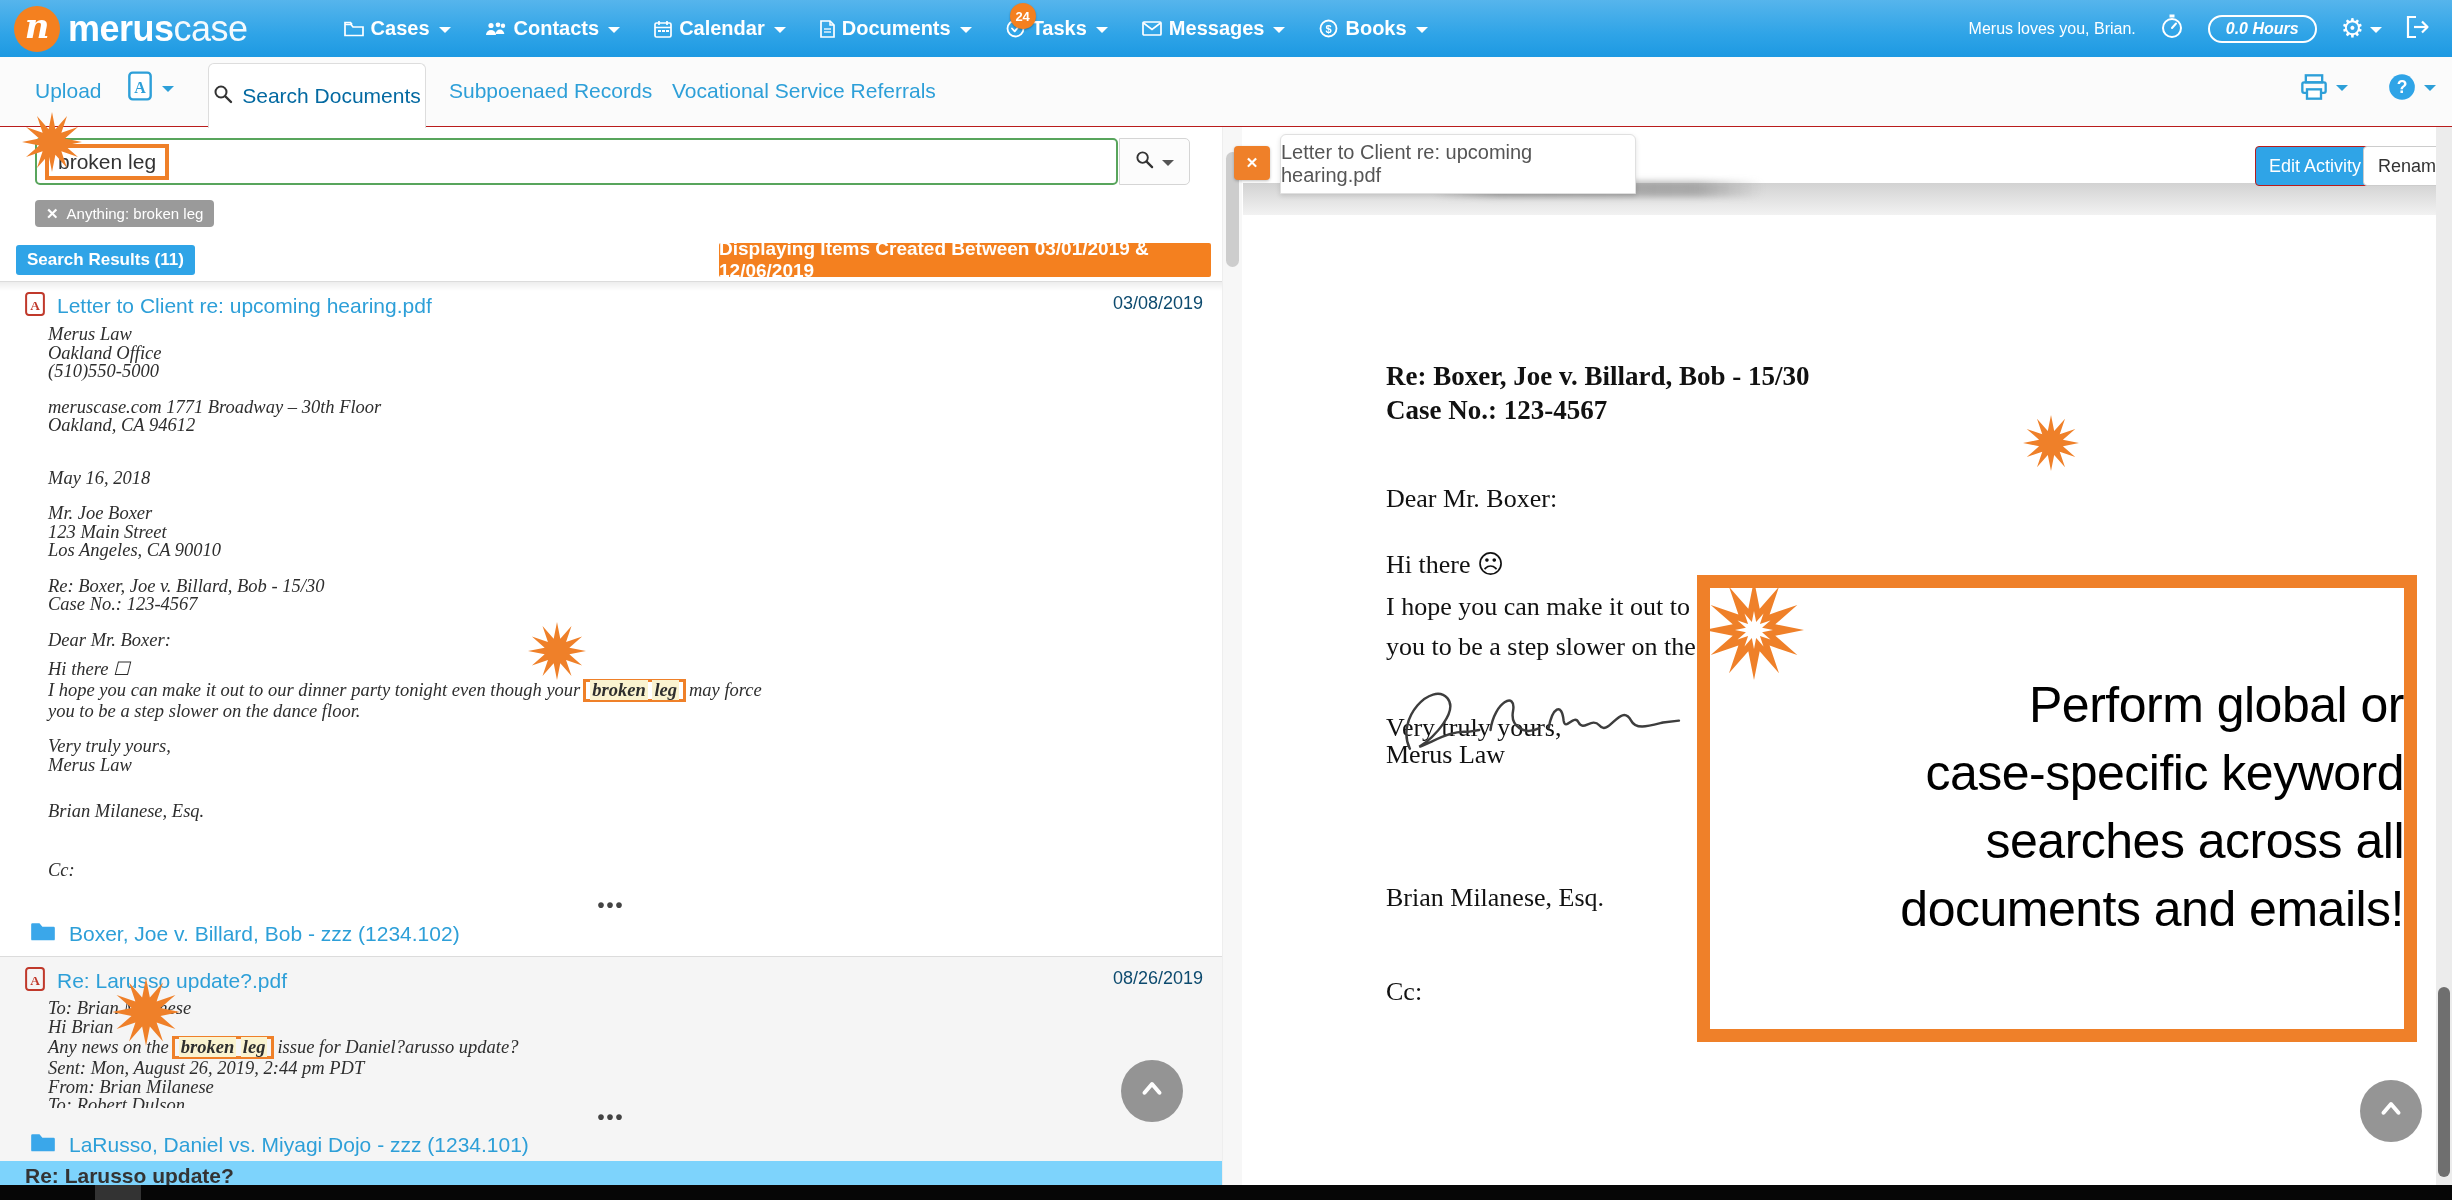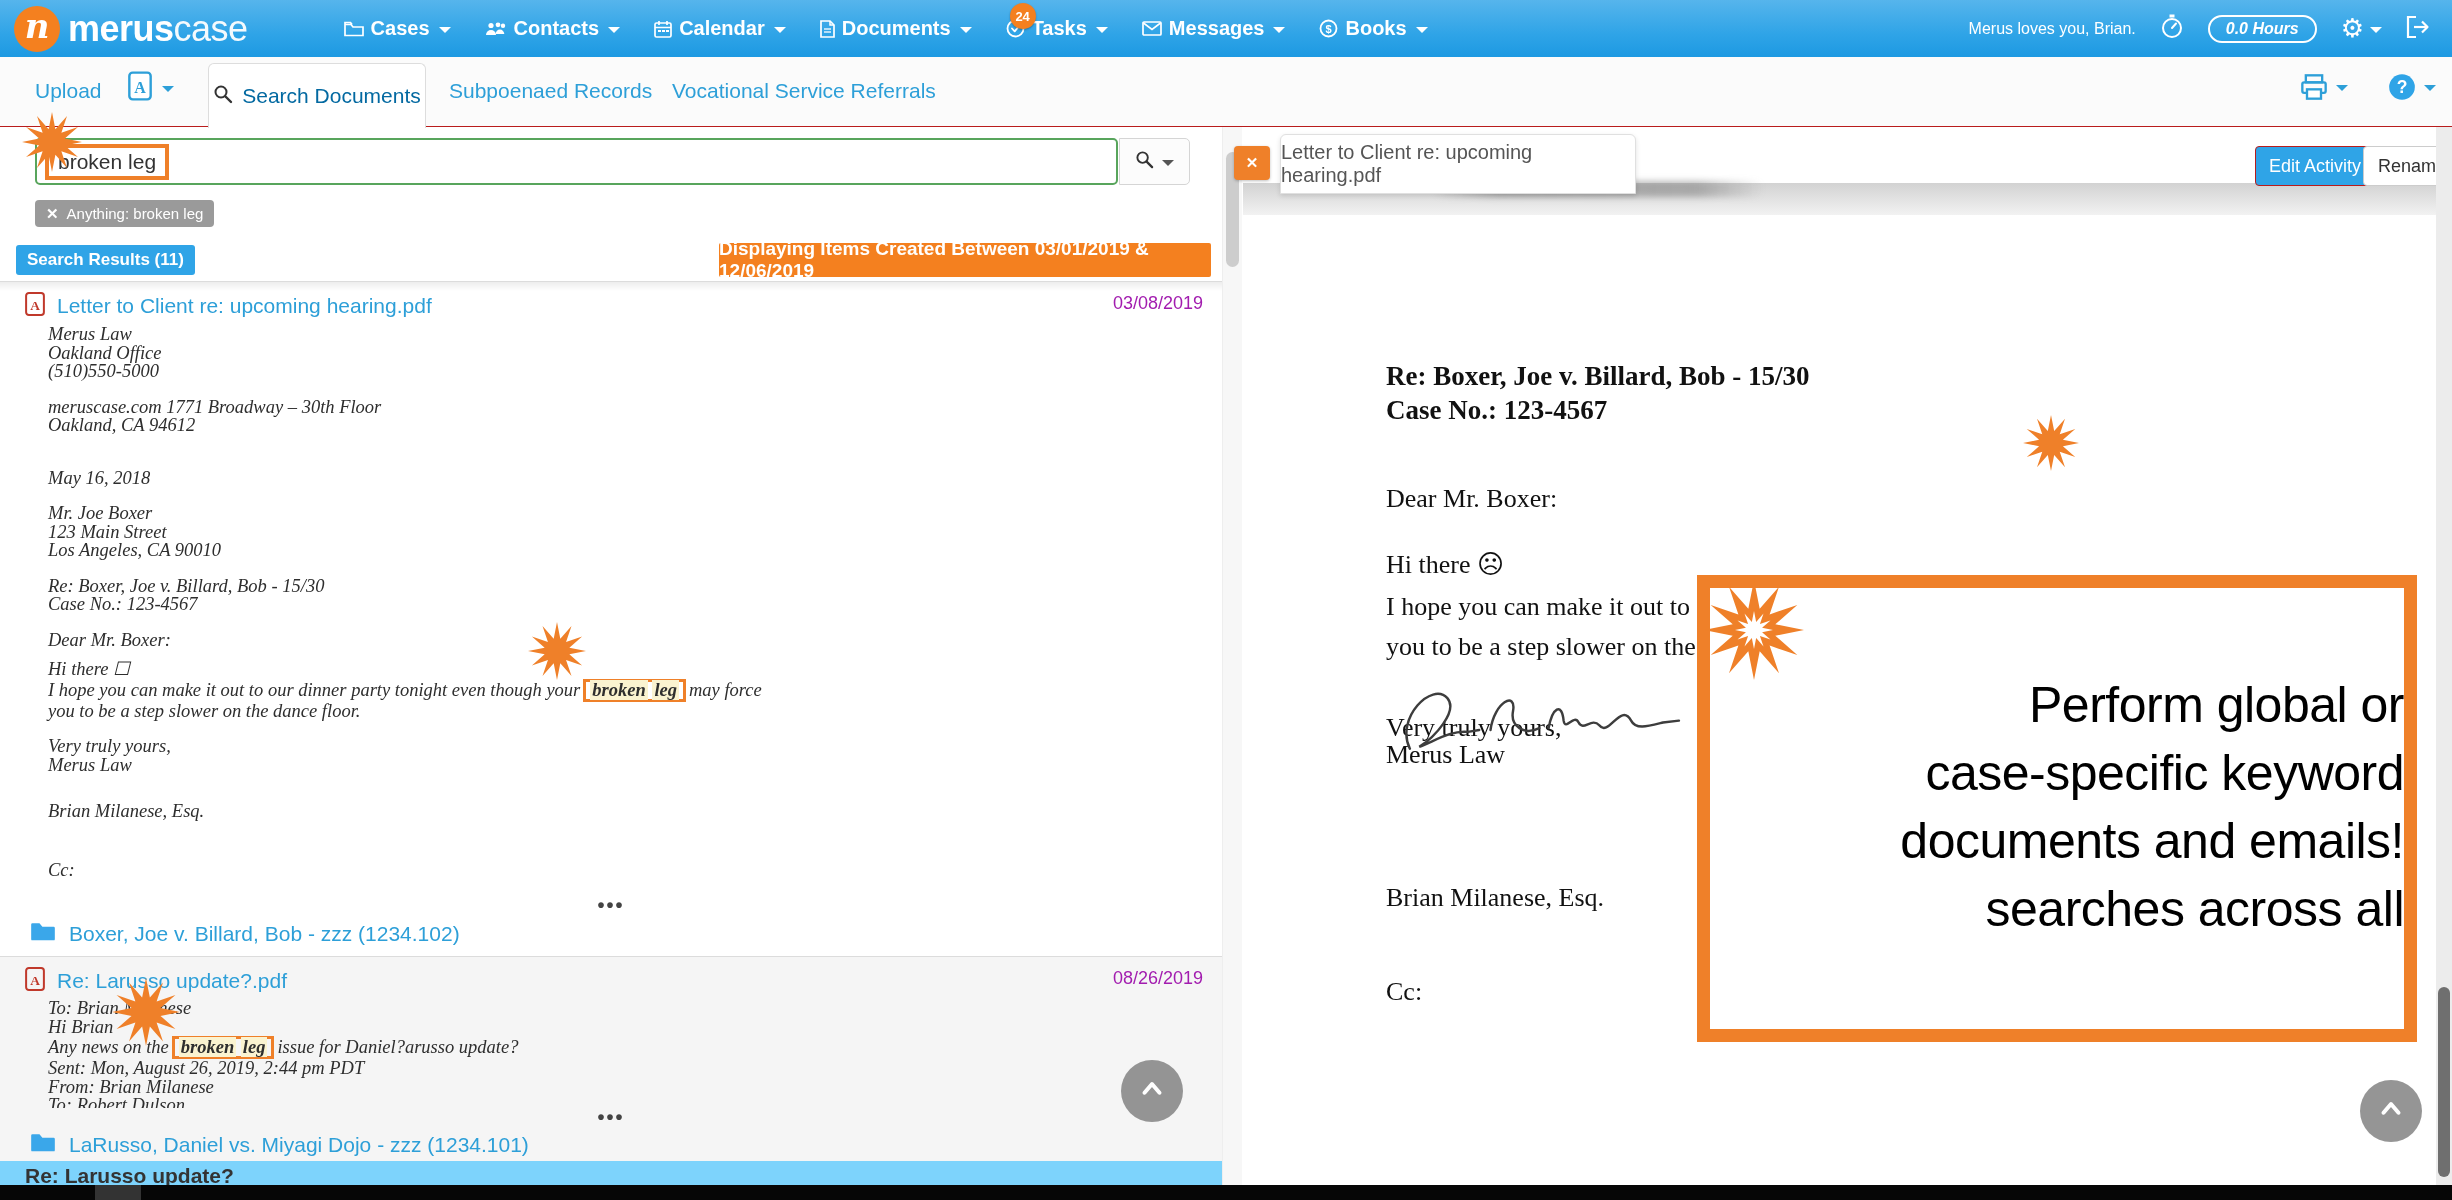--- a/index.html
+++ b/index.html
@@ -91,21 +91,21 @@
   #date-banner {
     left:719px; top:243px; width:492px; height:34px; background:#f4801f; color:#fff;
     font-size:19px; font-weight:bold; display:flex; align-items:center; justify-content:center;
     border-radius:2px;
   }
   #results-divider { left:0; top:281px; width:1222px; height:10px;
     border-top:1px solid #dcdcdc; background:linear-gradient(rgba(0,0,0,.07), rgba(0,0,0,0)); }
 
   .result-title-row { position:absolute; left:25px; display:flex; align-items:center; gap:12px; }
   .result-title { color:#2d9fd8; font-size:21px; cursor:pointer; white-space:nowrap; }
-  .result-date { position:absolute; color:#a21caf; font-size:18px; }
+  .result-date { position:absolute; color:#0c4a6e; font-size:18px; }
 
   .preview {
     position:absolute; left:48px; font-family:"Liberation Serif", serif;
     font-style:italic; font-size:18.5px; line-height:18.5px; color:#2e2e2e; white-space:nowrap;
   }
   .mb11{margin-bottom:11px;} .mb17{margin-bottom:17px;} .mb28{margin-bottom:28px;}
   .mb34{margin-bottom:34px;} .mb40{margin-bottom:40px;}
   .hl-box {
     display:inline-block; border:3px solid #ef8029; padding:1px 4px; margin:0 3px;
     font-weight:bold; font-style:italic; line-height:15px;
@@ -495,22 +495,22 @@
         <svg width="100" height="100" viewBox="0 0 100 100">
             <use href="#star12" fill="#ef8029"></use>
             <g transform="translate(31,31) scale(0.38)">
               <use href="#star12" fill="#fff"></use>
             </g>
           </svg>
       </span>
       <div id="callout-text">
         <div>Perform global or</div>
         <div>case-specific keyword</div>
+        <div>searches across all</div>
         <div>documents and emails!</div>
-        <div>searches across all</div>
       </div>
     </div>
 
     <span class="starburst" style="left:780px; top:288px">
       <svg width="56" height="56" viewBox="0 0 100 100">
           <use href="#star12" fill="#ef8029"></use>
         </svg>
     </span>
 
     <div class="scroll-top-btn" style="left:1117px; top:953px">

